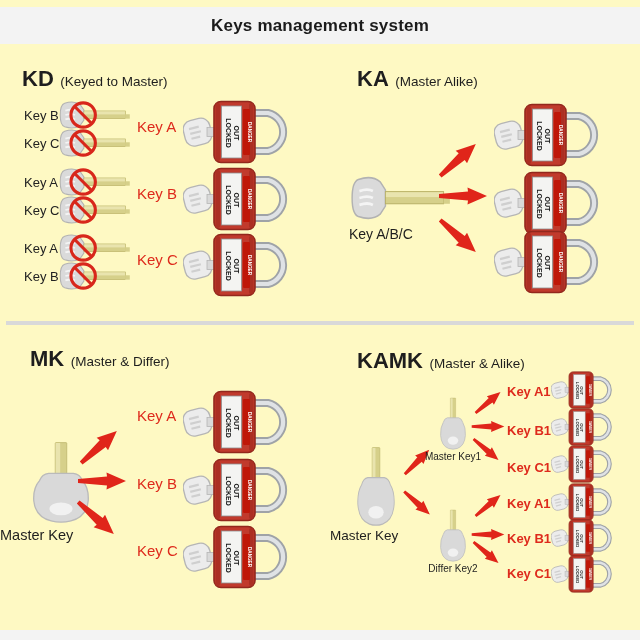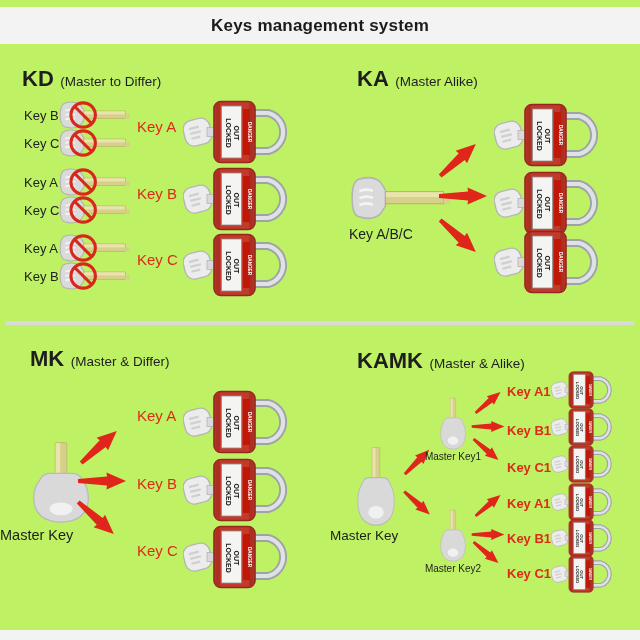--- a/index.html
+++ b/index.html
@@ -1,18 +1,18 @@
 <!DOCTYPE html>
 <html><head>
 <meta charset="utf-8">
 <style>
   * { margin:0; padding:0; box-sizing:border-box; }
   html,body { background:#ffffff; }
   body { width:640px; height:640px; font-family:"Liberation Sans", sans-serif; }
-  #stage { position:relative; width:640px; height:640px; background:#bef264; overflow:hidden; }
+  #stage { position:relative; width:640px; height:640px; background:#fef9c3; overflow:hidden; }
   .abs { position:absolute; }
   .topbar { position:absolute; left:0; top:7px; width:640px; height:37px; background:#f3f3f3;
             display:flex; align-items:center; justify-content:center; }
   .topbar h1 { font-size:17px; font-weight:bold; color:#1b1b1b; letter-spacing:.2px; }
   .bottombar { position:absolute; left:0; top:630px; width:640px; height:10px; background:#f3f3f3; }
   .divider { position:absolute; left:6px; top:321px; width:628px; height:4px; background:#d9d9d9; }
   .sec-head { position:absolute; white-space:nowrap; color:#1e1e1e; }
   .sec-head .code { font-size:22px; font-weight:bold; }
   .sec-head .sub  { font-size:13.5px; margin-left:2px; }
   .klabel  { position:absolute; font-size:13px; color:#222; white-space:nowrap; }
@@ -81,21 +81,21 @@
 
   <header class="topbar">
     <h1>Keys management system</h1>
   </header>
   <div class="divider"></div>
   <div class="bottombar"></div>
 
   <section>
     <div class="sec-head" style="left:22px;top:66px">
       <span class="code">KD</span>
-      <span class="sub">(Master to Differ)</span>
+      <span class="sub">(Keyed to Master)</span>
     </div>
 
     <span class="klabel" style="left:24px;top:108px">Key B</span>
     <svg class="abs" style="left:58px;top:101px" width="74" height="28">
         <use href="#sym-keyblocked"></use>
       </svg>
     <span class="klabel" style="left:24px;top:136px">Key C</span>
     <svg class="abs" style="left:58px;top:129px" width="74" height="28">
         <use href="#sym-keyblocked"></use>
       </svg>
@@ -240,21 +240,21 @@
         <use href="#sym-lock"></use>
       </svg>
     <span class="rlabel-sm" style="left:507px;top:460px">Key C1</span>
     <svg class="abs" style="left:551px;top:445px" width="66" height="38">
         <use href="#sym-lock"></use>
       </svg>
 
     <svg class="abs" style="left:438px;top:509px" width="30" height="54">
         <use href="#sym-keyv"></use>
       </svg>
-    <div class="mlabel-sm" style="left:420px;top:563px;width:66px">Master Key2</div>
+    <div class="mlabel-sm" style="left:420px;top:563px;width:66px">Differ Key2</div>
 
     <svg class="abs r-n40" style="left:471px;top:499px" width="34" height="13">
         <use href="#sym-arrow"></use>
       </svg>
     <svg class="abs" style="left:471px;top:528px" width="34" height="13">
         <use href="#sym-arrow"></use>
       </svg>
     <svg class="abs r-p40" style="left:469px;top:546px" width="34" height="13">
         <use href="#sym-arrow"></use>
       </svg>

